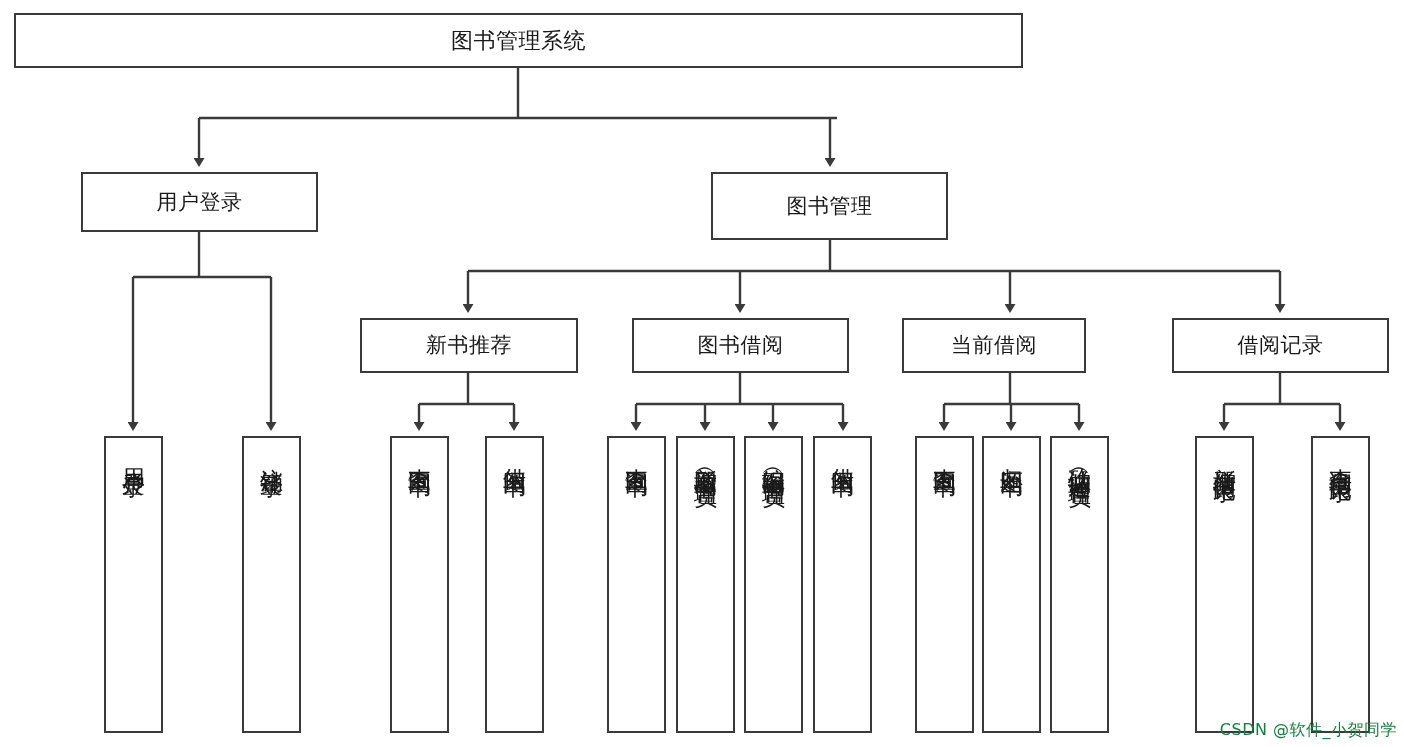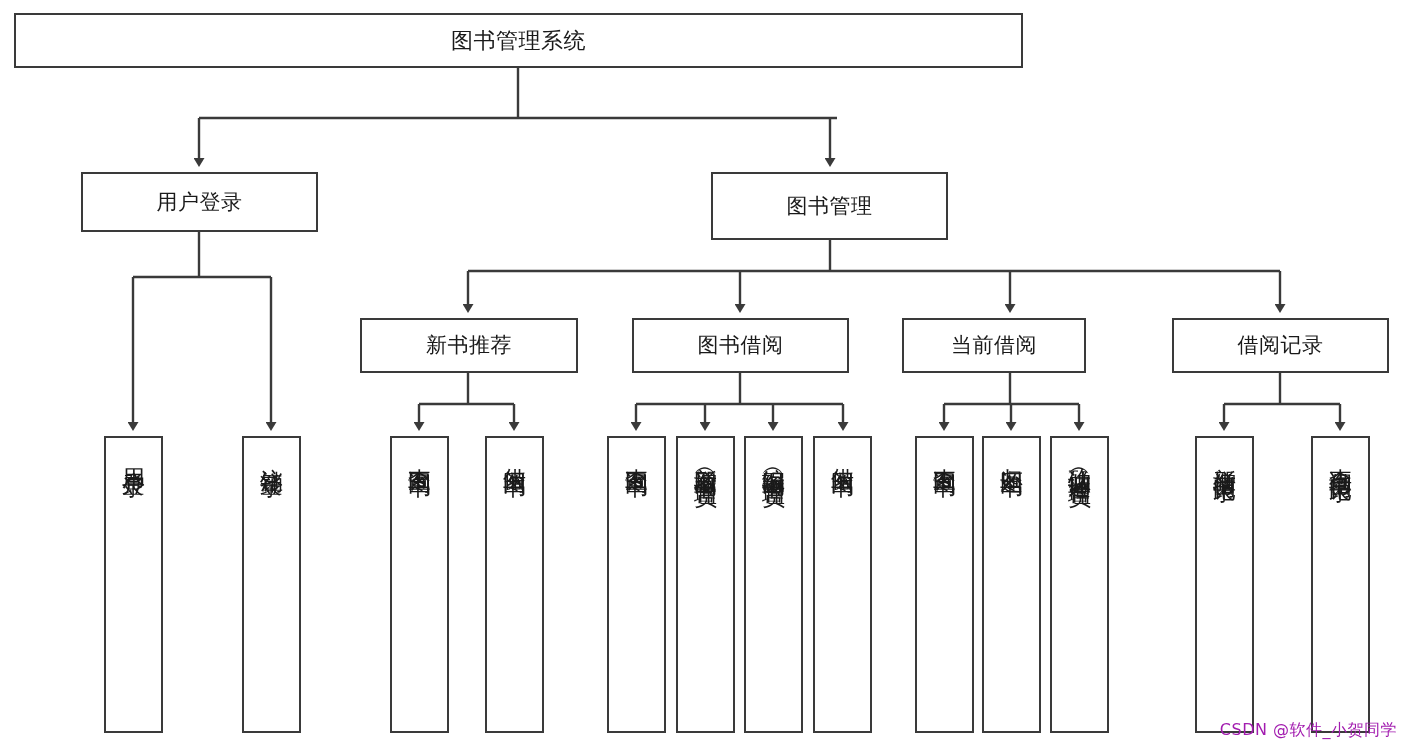--- a/index.html
+++ b/index.html
@@ -63,21 +63,21 @@
     font-size: 23px;
     line-height: 1.0;
     letter-spacing: 2.5px;
     white-space: nowrap;
   }
   .watermark {
     position: absolute;
     right: 8px;
     bottom: 6px;
     font-size: 16px;
-    color: #a21caf;
+    color: #15803d;
     letter-spacing: 0.5px;
     z-index: 5;
     white-space: nowrap;
   }
 </style>
 </head>
 <body>
 
 <div id="canvas">
 

